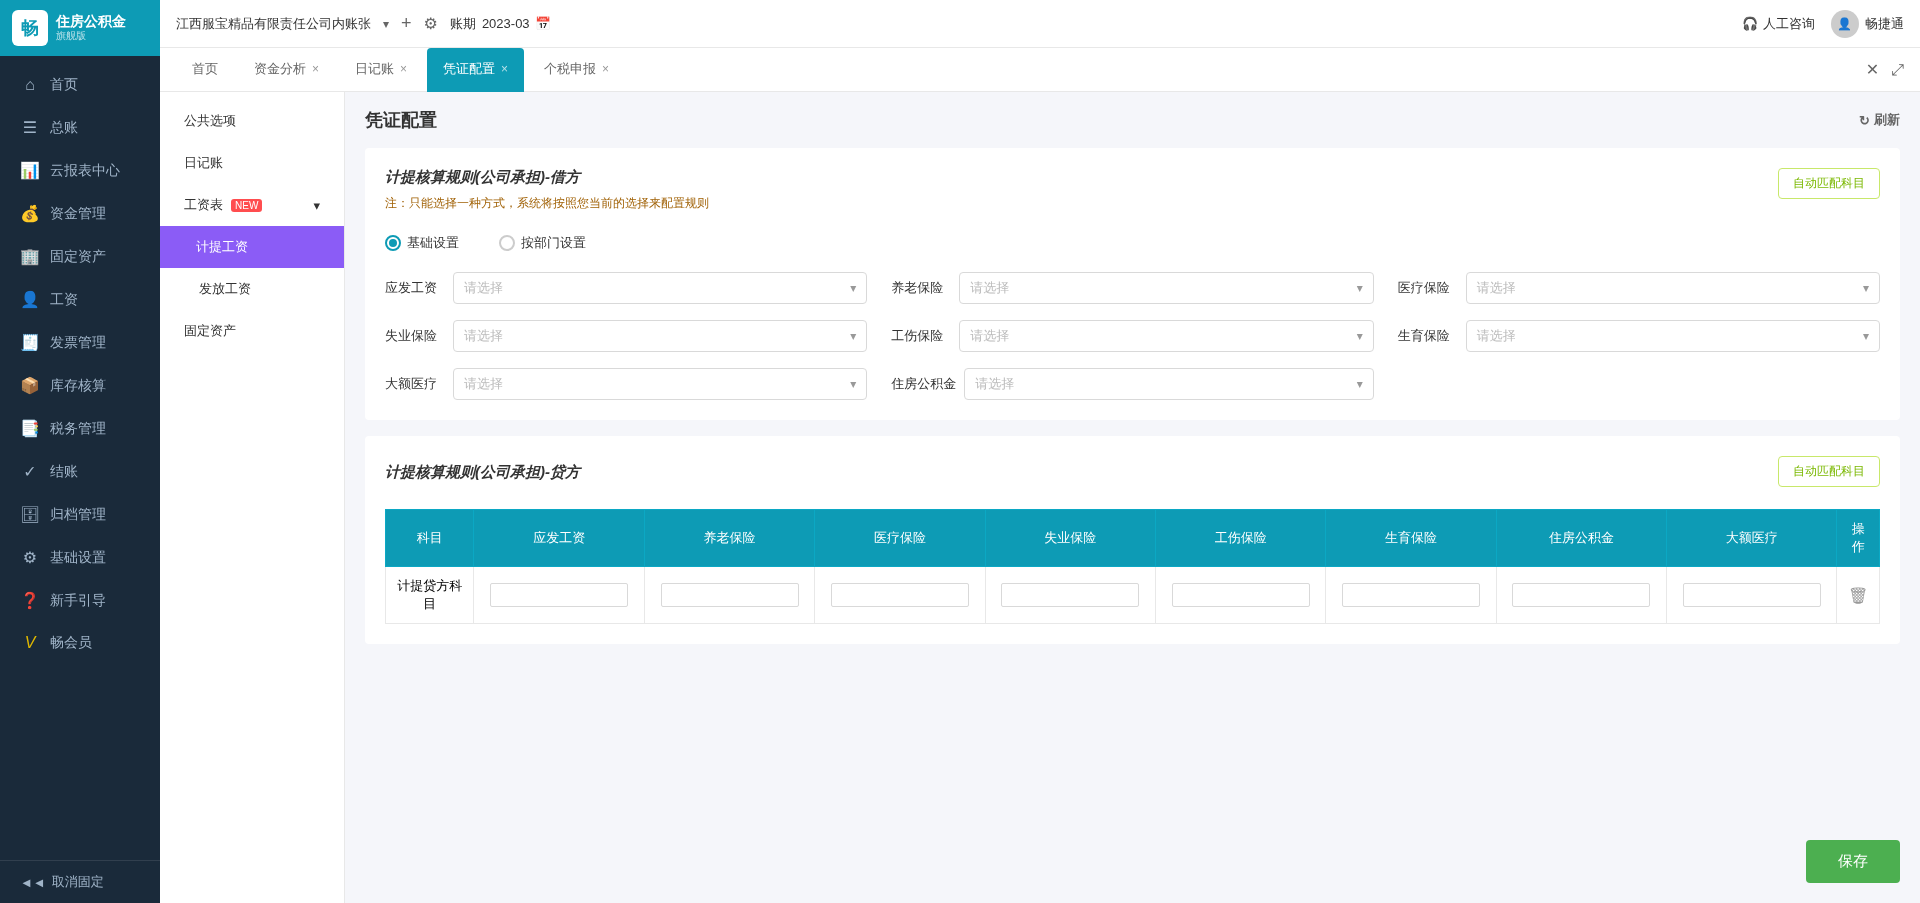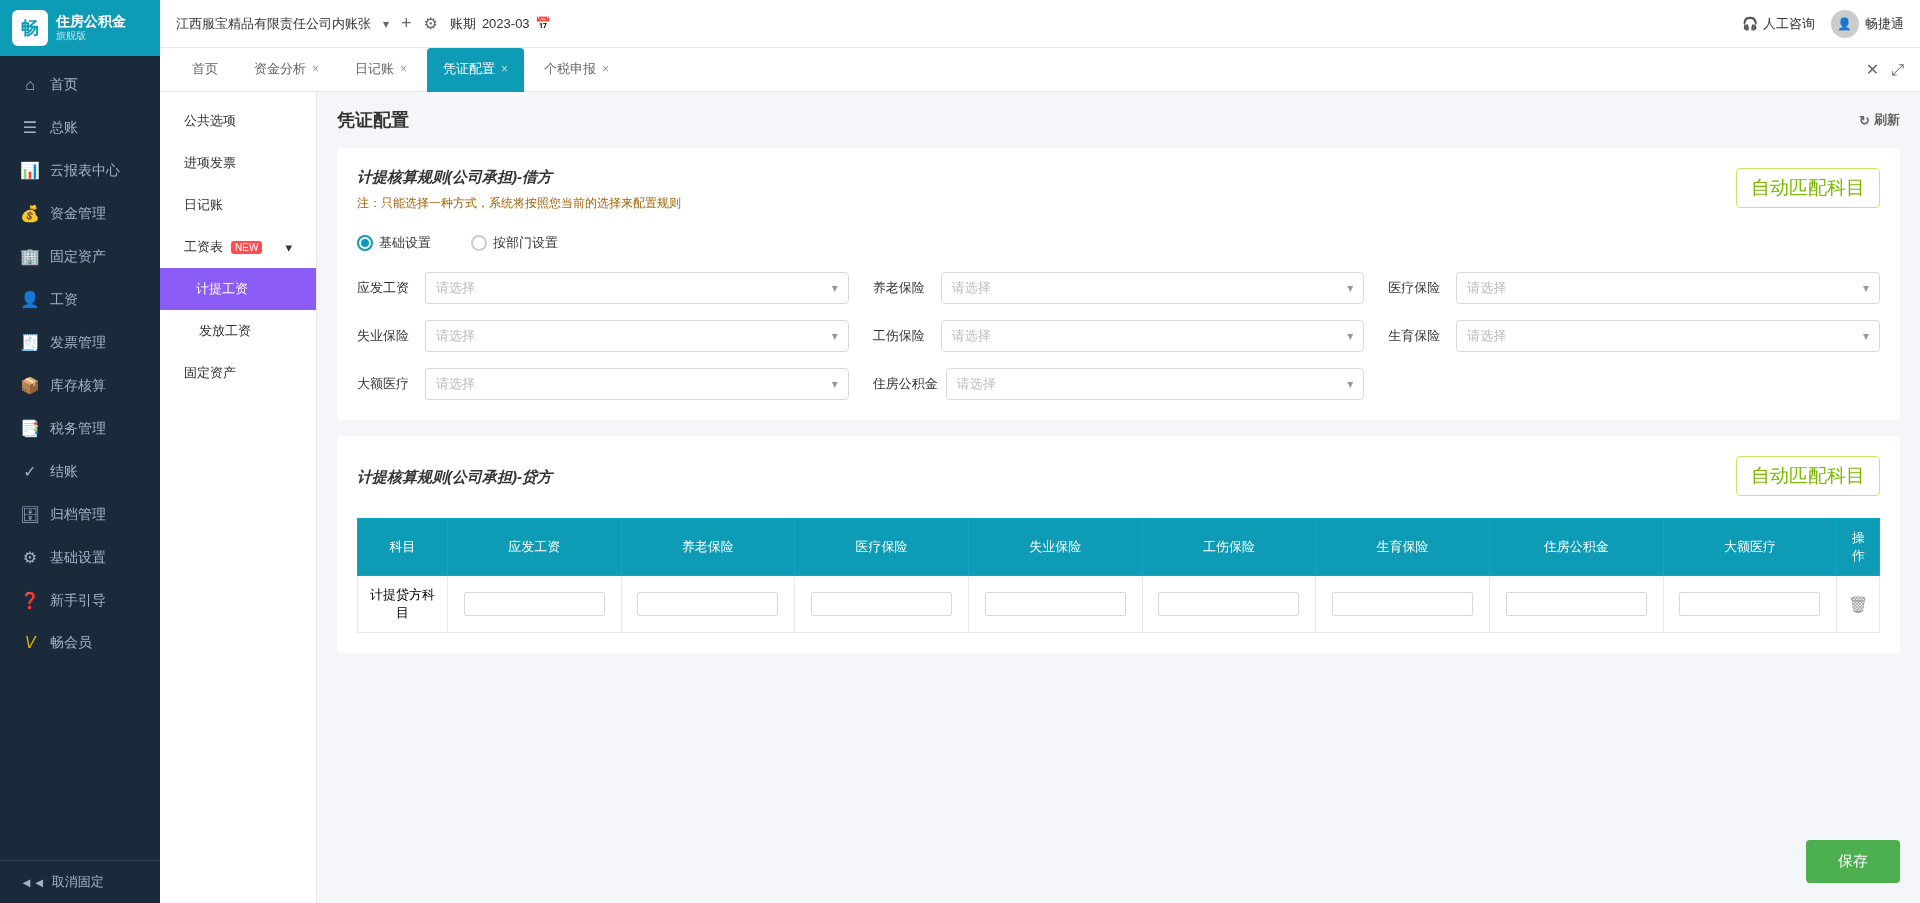--- a/index.html
+++ b/index.html
@@ -38,21 +38,21 @@
     .tab.active { color: white; background: #0d9bb5; border-radius: 4px 4px 0 0; border-bottom: 2px solid #0d9bb5; }
     .tab .tab-close { color: rgba(255,255,255,0.7); font-size: 12px; cursor: pointer; }
     .tab:not(.active) .tab-close { color: #999; }
     .tab-window-controls { margin-left: auto; display: flex; align-items: center; gap: 12px; }
     .win-btn { color: #666; font-size: 16px; cursor: pointer; }
 
     
     .content { flex: 1; display: flex; overflow: hidden; }
 
     
-    .left-menu { width: 157px; background: white; border-right: 1px solid #e8e8e8; padding: 8px 0; flex-shrink: 0; }
+    .left-menu { width: 185px; background: white; border-right: 1px solid #e8e8e8; padding: 8px 0; flex-shrink: 0; }
     .left-menu-item { padding: 12px 24px; cursor: pointer; color: #333; font-size: 13px; display: flex; align-items: center; justify-content: space-between; }
     .left-menu-item.active { background: #8b5cf6; color: white; }
     .left-menu-item .new-badge { background: #ff4d4f; color: white; font-size: 10px; padding: 1px 4px; border-radius: 3px; }
 
     
     .main-content { flex: 1; padding: 16px 20px; overflow-y: auto; background: #f5f6fa; }
     .page-title { font-size: 18px; color: #333; font-weight: bold; margin-bottom: 16px; display: flex; align-items: center; justify-content: space-between; }
     .refresh-btn { display: flex; align-items: center; gap: 4px; color: #666; font-size: 13px; cursor: pointer; }
 
     
@@ -68,21 +68,21 @@
     .radio-circle.checked::after { content: ''; width: 8px; height: 8px; background: #0d9bb5; border-radius: 50%; }
     .radio-label { color: #333; font-size: 13px; }
 
     
     .form-grid { display: grid; grid-template-columns: repeat(3, 1fr); gap: 16px 24px; }
     .form-item { display: flex; align-items: center; gap: 8px; }
     .form-label { color: #333; font-size: 13px; white-space: nowrap; min-width: 60px; }
     .form-select { flex: 1; border: 1px solid #d9d9d9; border-radius: 4px; padding: 6px 10px; color: #bbb; font-size: 13px; display: flex; align-items: center; justify-content: space-between; cursor: pointer; background: white; }
     .form-select-arrow { color: #999; font-size: 12px; }
 
-    .auto-match-btn { border: 1px solid #c8e86a; color: #7ab800; background: white; padding: 6px 14px; border-radius: 4px; cursor: pointer; font-size: 19px; float: right; margin-bottom: 10px; }
+    .auto-match-btn { border: 1px solid #c8e86a; color: #7ab800; background: white; padding: 6px 14px; border-radius: 4px; cursor: pointer; font-size: 12px; float: right; margin-bottom: 10px; }
 
     
     .credit-table { width: 100%; border-collapse: collapse; margin-top: 10px; }
     .credit-table th { background: #0d9bb5; color: white; padding: 10px 8px; text-align: center; font-size: 13px; font-weight: normal; border: 1px solid #0ba8c4; }
     .credit-table td { padding: 10px 8px; text-align: center; font-size: 13px; border: 1px solid #e8e8e8; background: white; }
     .credit-table td input { border: 1px solid #d9d9d9; border-radius: 2px; width: 90%; padding: 4px 6px; font-size: 12px; }
 
     .save-btn { position: fixed; bottom: 20px; right: 20px; background: #4caf50; color: white; border: none; padding: 12px 32px; border-radius: 4px; font-size: 15px; cursor: pointer; }
 
     
@@ -213,23 +213,20 @@
       <span class="win-btn">✕</span>
       <span class="win-btn">⤢</span>
     </div>
   </div>
 
   <div class="content">
 
     <div class="left-menu">
       <div class="left-menu-item">
         <span>公共选项</span>
-      </div>
-      <div class="left-menu-item">
-        <span>进项发票</span>
       </div>
       <div class="left-menu-item">
         <span>日记账</span>
       </div>
       <div class="left-menu-item" style="justify-content:center; gap:8px;">
         <span>工资表</span>
         <span class="new-badge">NEW</span>
         <span style="margin-left:auto;">▾</span>
       </div>
       <div class="left-menu-item active" style="padding-left:36px;">

